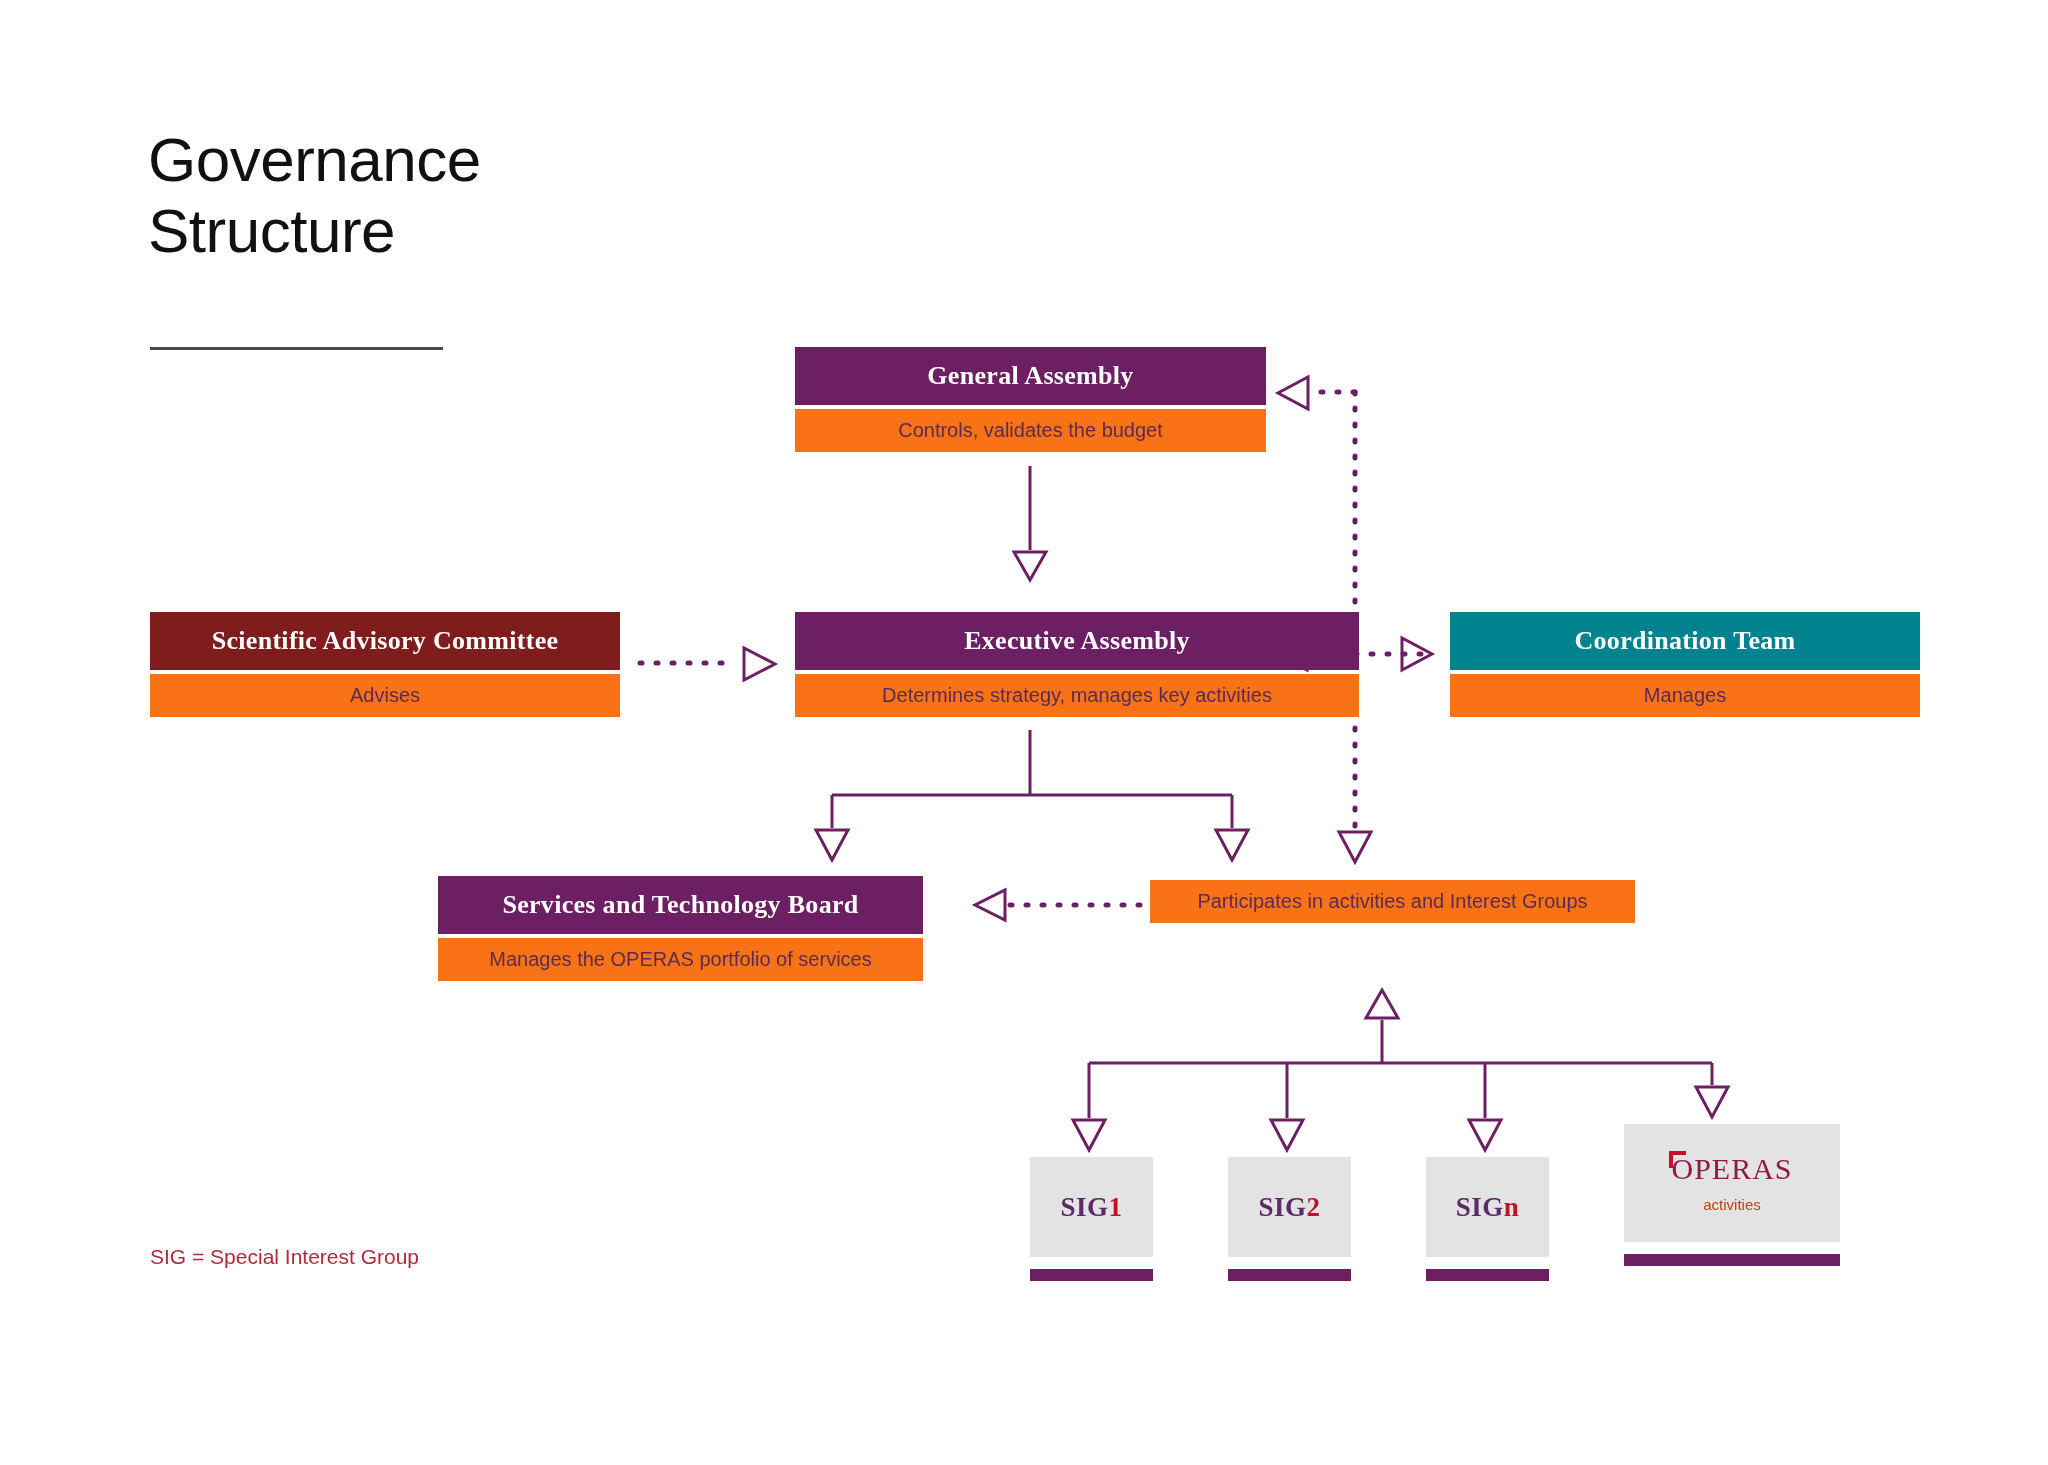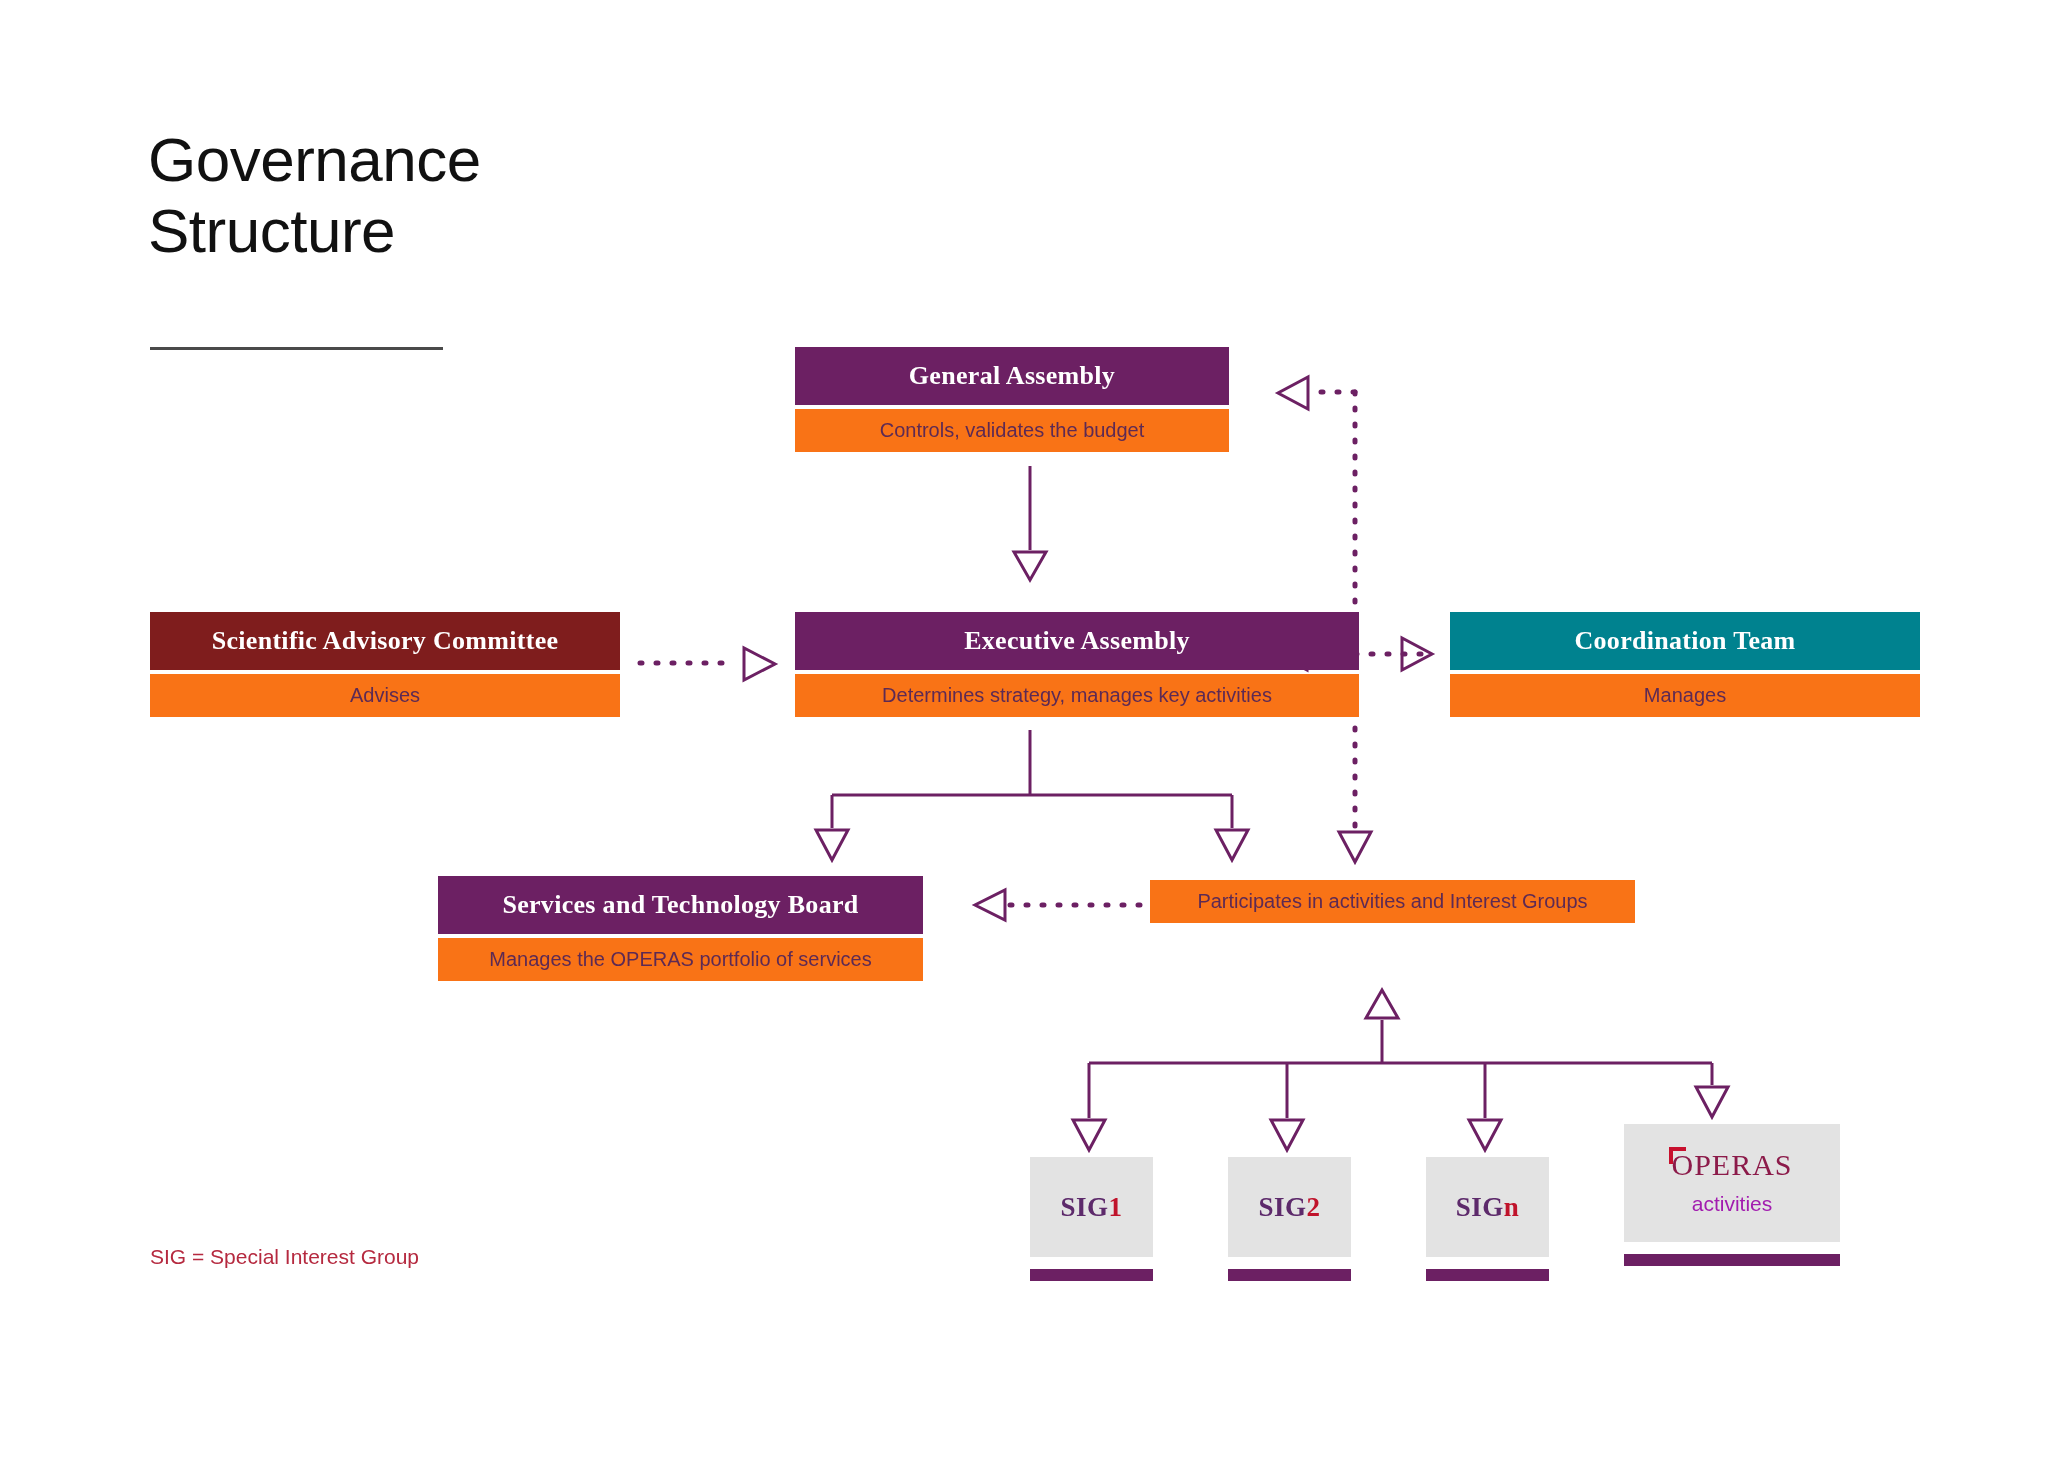--- a/index.html
+++ b/index.html
@@ -122,22 +122,22 @@
     position: absolute;
     left: -2px;
     top: -3px;
     width: 13px;
     height: 13px;
     border-top: 4px solid #c8102e;
     border-left: 4px solid #c8102e;
   }
   .operas-sub {
     font-family: "Liberation Sans", sans-serif;
-    font-size: 21px;
-    color: #a21caf;
+    font-size: 15px;
+    color: #c2410c;
     margin-top: 12px;
   }
 
   
   #legend {
     position: absolute;
     left: 150px;
     top: 1245px;
     font-family: "Liberation Sans", sans-serif;
     font-size: 21px;
@@ -206,21 +206,21 @@
       <polygon points="1271,1120 1303,1120 1287,1150" fill="none" stroke="#6c2063" stroke-width="3"></polygon>
 
       <path d="M 1485 1063 L 1485 1118"></path>
       <polygon points="1469,1120 1501,1120 1485,1150" fill="none" stroke="#6c2063" stroke-width="3"></polygon>
 
       <path d="M 1712 1063 L 1712 1085"></path>
       <polygon points="1696,1087 1728,1087 1712,1117" fill="none" stroke="#6c2063" stroke-width="3"></polygon>
     </g>
   </svg>
 
-  <div class="node" style="left:795px; top:347px; width:434px;">
+  <div class="node" style="left:795px; top:347px; width:471px;">
     <div class="head purple">General Assembly</div>
     <div class="body">Controls, validates the budget</div>
   </div>
 
   <div class="node" style="left:150px; top:612px; width:470px;">
     <div class="head red">Scientific Advisory Committee</div>
     <div class="body">Advises</div>
   </div>
 
   <div class="node" style="left:795px; top:612px; width:564px;">

